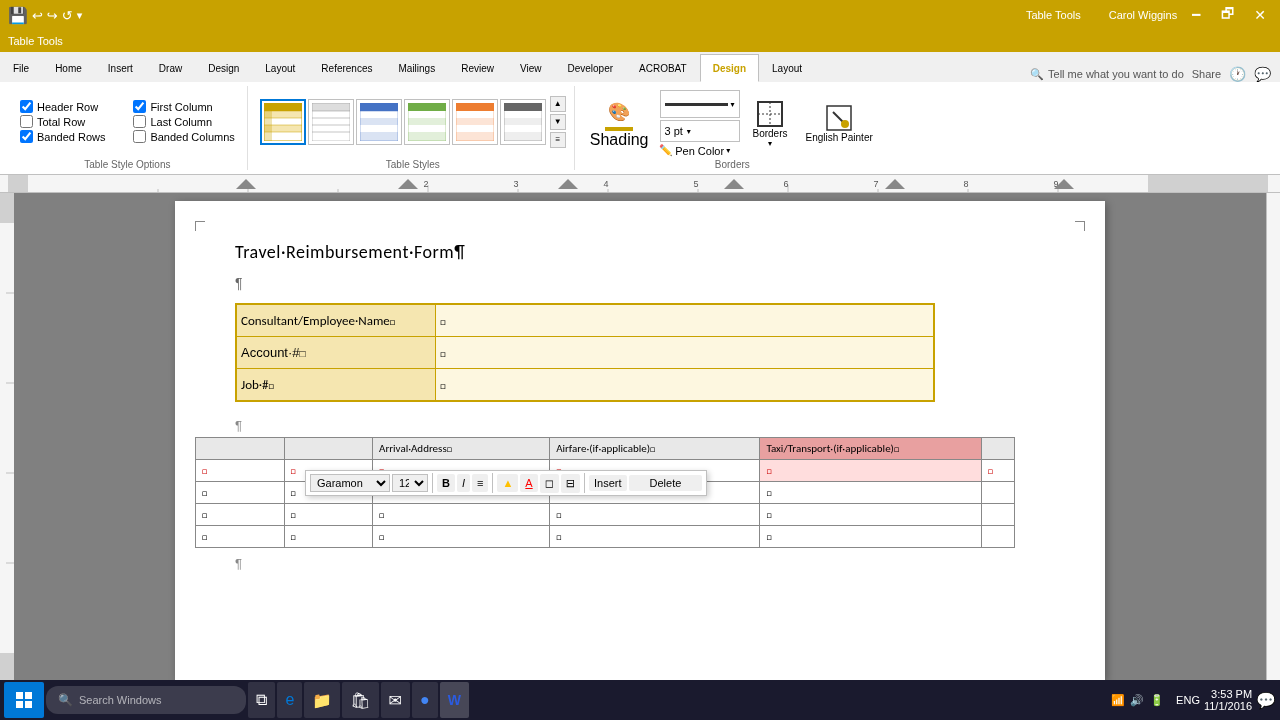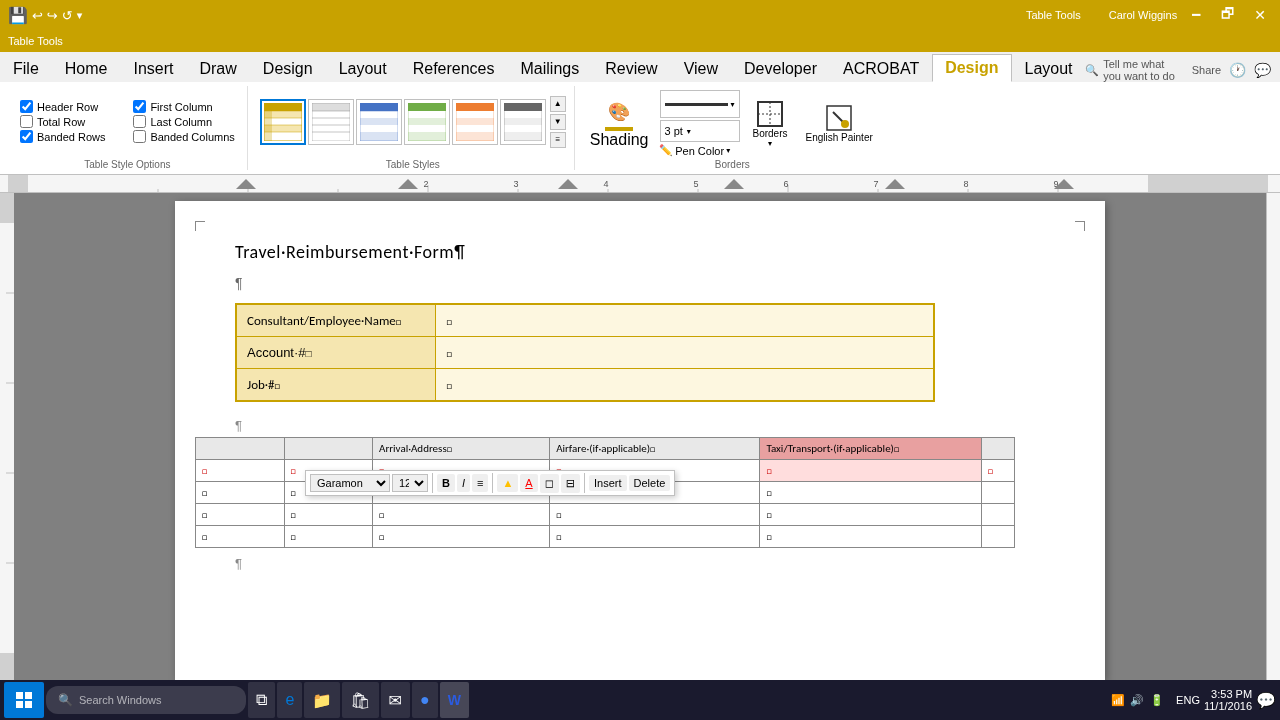--- a/index.html
+++ b/index.html
@@ -44,21 +44,21 @@
       border-bottom: 1px solid #c0c0c0;
     }
     .ribbon-tabs {
       display: flex;
       background: #f0f0f0;
       height: 30px;
       align-items: flex-end;
     }
     .ribbon-tab {
       padding: 4px 12px;
-      font-size: 16px;
+      font-size: 10px;
       cursor: pointer;
       border: 1px solid transparent;
       border-bottom: none;
       background: #f0f0f0;
       height: 28px;
       display: flex;
       align-items: center;
     }
     .ribbon-tab.active {
       background: #fff;
@@ -254,21 +254,21 @@
 
     
     .info-table {
       border-collapse: collapse;
       width: 700px;
       margin-bottom: 16px;
       border: 2px solid #c8a200;
     }
     .info-table td {
       border: 1px solid #c8a200;
-      padding: 8px 10px;
+      padding: 8px 4px;
       font-size: 13px;
       font-family: Calibri, Arial, sans-serif;
       vertical-align: top;
     }
     .info-table td.label-cell {
       background: #f5e6b0;
       width: 200px;
       font-weight: normal;
     }
     .info-table td.value-cell {
@@ -770,21 +770,21 @@
         <button class="mini-toolbar-btn bold-btn">B</button>
         <button class="mini-toolbar-btn italic-btn">I</button>
         <button class="mini-toolbar-btn">≡</button>
         <div class="mini-toolbar-sep"></div>
         <button class="mini-toolbar-btn" style="color:#ffc000;">▲</button>
         <button class="mini-toolbar-btn" style="text-decoration:underline; color:red;">A</button>
         <button class="mini-toolbar-btn">◻</button>
         <button class="mini-toolbar-btn">⊟</button>
         <div class="mini-toolbar-sep"></div>
         <button class="mini-toolbar-btn" style="font-size:11px; padding:1px 4px;">Insert</button>
-        <button class="mini-toolbar-btn" style="font-size:11px; padding:1px 4px;">Delete</button>
+        <button class="mini-toolbar-btn" style="font-size:11px; padding:1px 20px;">Delete</button>
       </div>
 
       <table class="data-table">
         <tbody>
           <tr>
             <td style="background:#e8e8e8; width:80px; min-height:22px;">&nbsp;</td>
             <td style="background:#e8e8e8; width:80px;">&nbsp;</td>
             <td style="background:#e8e8e8; width:160px;margin-top:12px;">Arrival·Address<span style="font-size:9px;">□</span></td>
             <td style="background:#e8e8e8; width:190px;">Airfare·(if·applicable)<span style="font-size:9px;">□</span></td>
             <td style="background:#e8e8e8; width:200px; background:#e8a0a0;">Taxi/Transport·(if·applicable)<span style="font-size:9px;">□</span></td>

